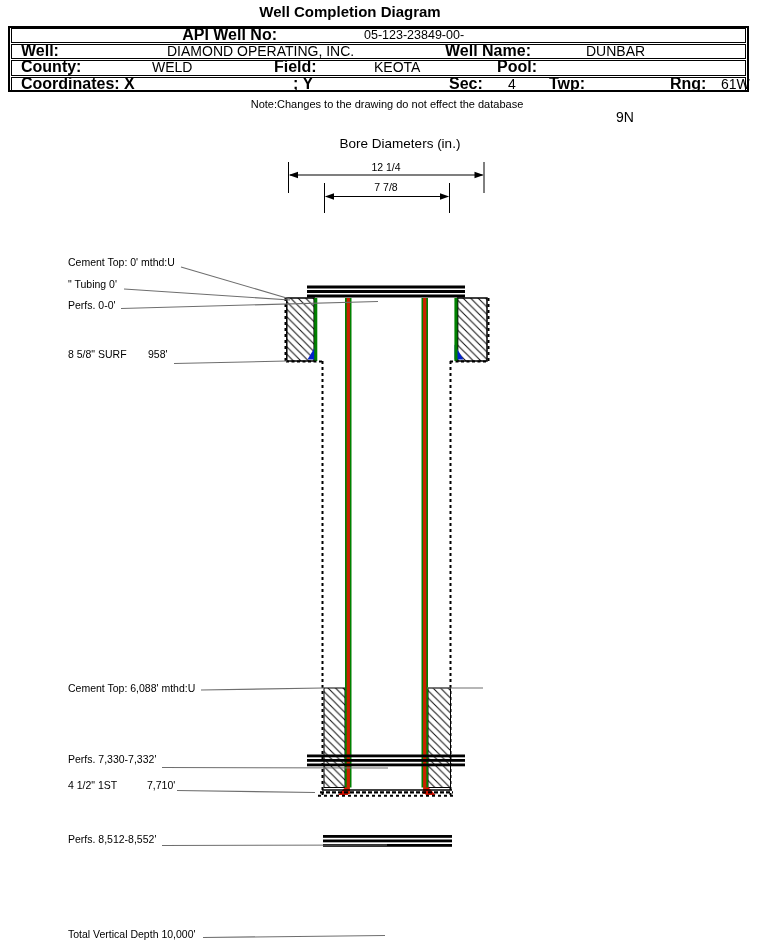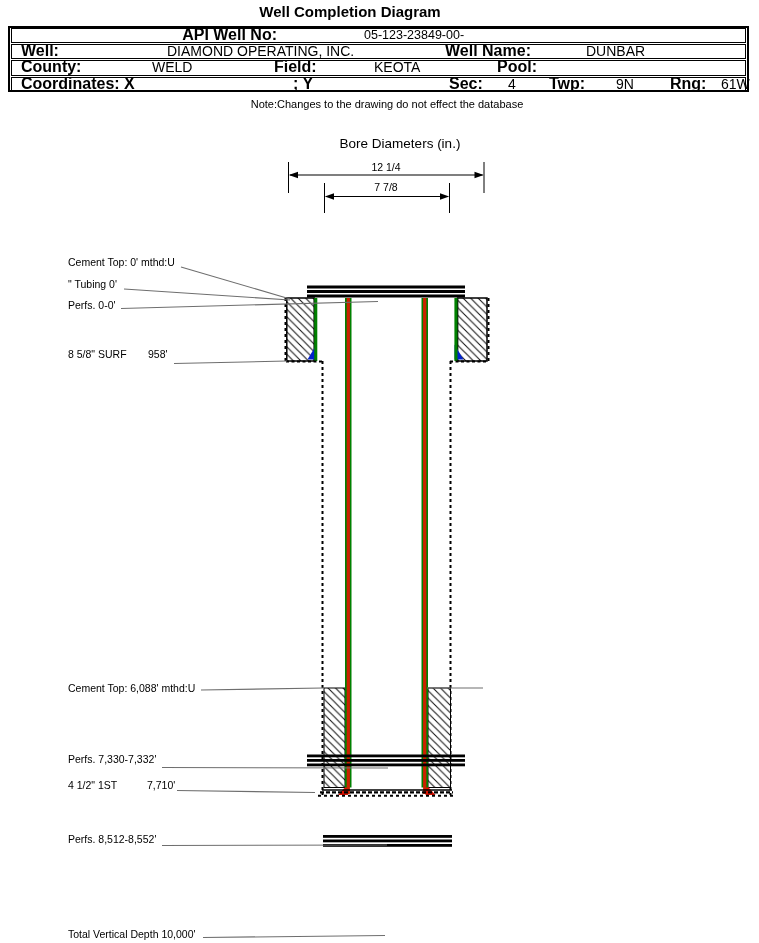--- a/index.html
+++ b/index.html
@@ -54,21 +54,21 @@
       <span class="val" style="left:362px;">KEOTA</span>
       <span class="lab" style="left:485px;">Pool:</span>
       <span class="val" style="left:540px;"></span>
     </div>
     <div class="trow" id="row-coords">
       <span class="lab" style="left:9px;text-align:center;">Coordinates: X</span>
       <span class="lab" style="left:281px;">; Y</span>
       <span class="lab" style="left:437px;">Sec:</span>
       <span class="val" style="left:496px;">4</span>
       <span class="lab" style="left:537px;">Twp:</span>
-      <span class="val" style="left:604px;">9N</span>
+      <span class="val" style="left:604px;margin-top:33px;">9N</span>
       <span class="lab" style="left:658px;">Rng:</span>
       <span class="val" style="left:709px;">61W</span>
     </div>
   </div>
 
   <div class="abs" id="note-line">Note:Changes to the drawing do not effect the database</div>
 
   <svg class="abs" style="left:0;top:0;" width="759" height="943" viewBox="0 0 759 943">
     <defs>
       <pattern id="hatch" patternUnits="userSpaceOnUse" width="7.5" height="7.5">

